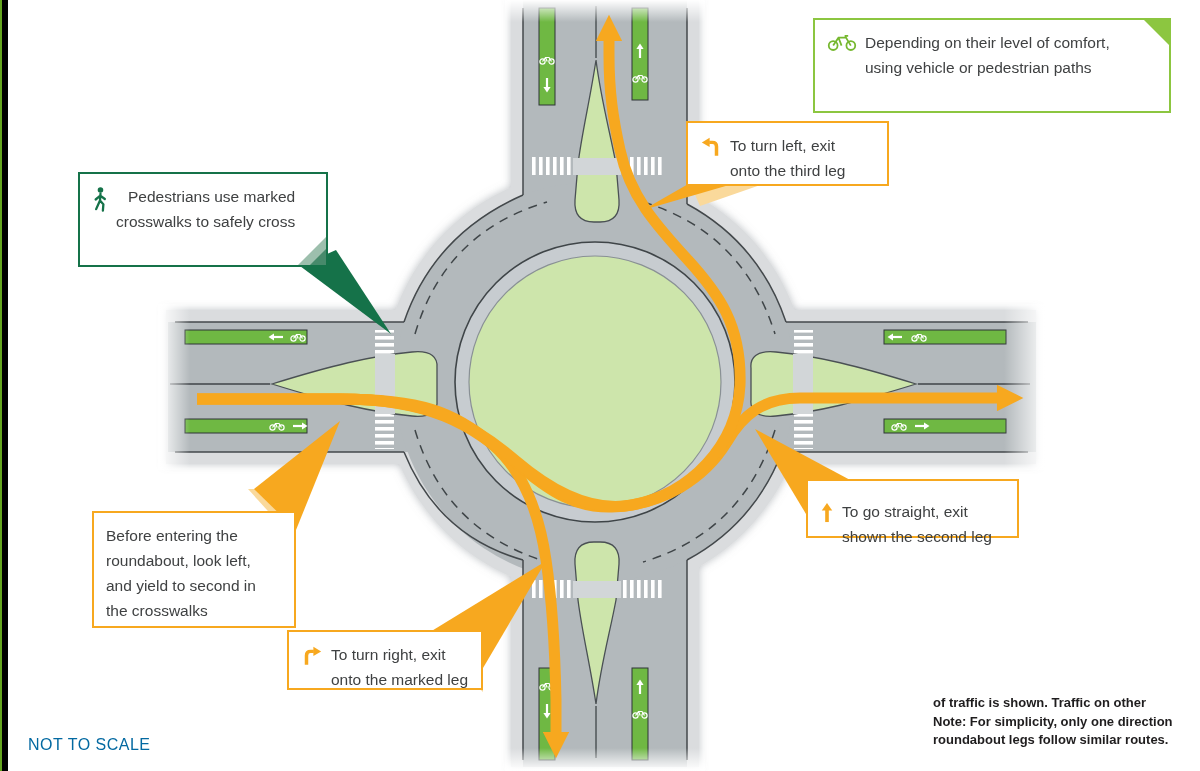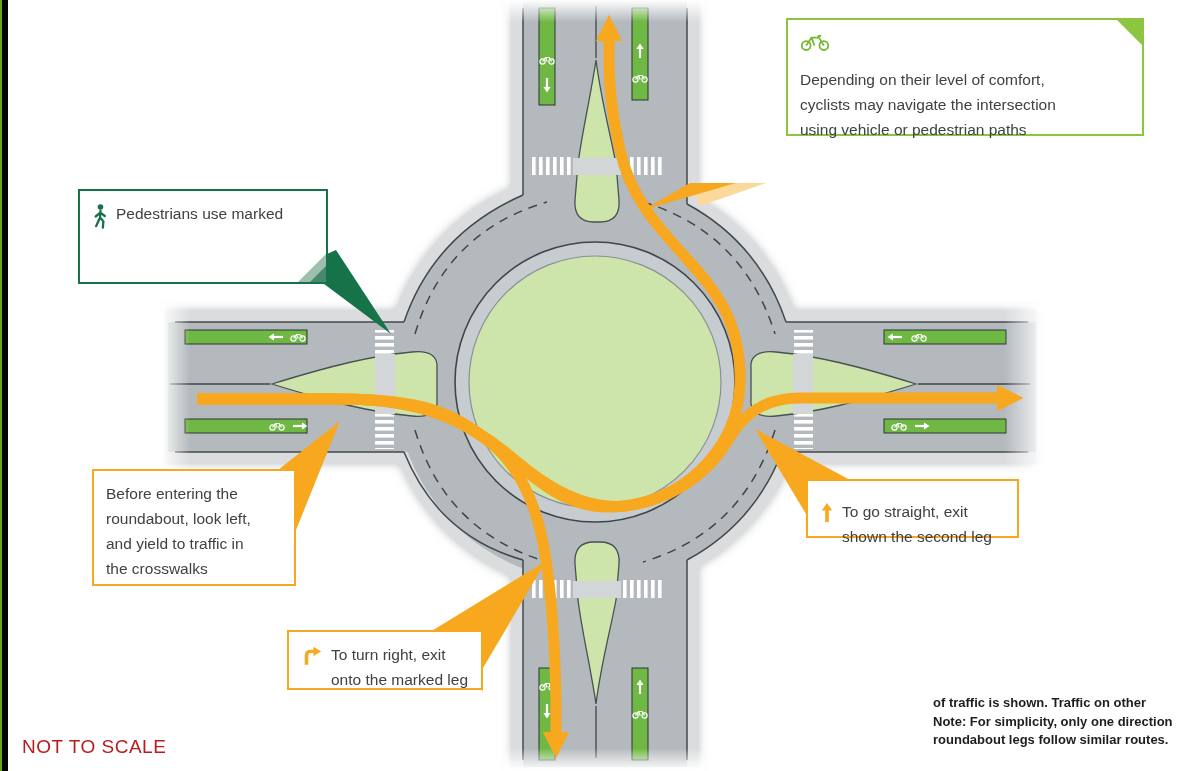--- a/index.html
+++ b/index.html
@@ -11,21 +11,21 @@
            padding:10px 12px;gap:8px;font-size:15.5px;line-height:25px;color:#3f4142;}
   .callout .lines div{white-space:nowrap;}
   .co-orange{border:2.5px solid #F7A81F;}
   .co-green{border:2.5px solid #8CC640;}
   .co-dgreen{border:2.5px solid #157249;}
   .fold{position:absolute;width:0;height:0;}
   .icon{flex:0 0 auto;margin-top:3px;}
   #note{position:absolute;left:933px;top:694px;font-size:13px;line-height:18.5px;
         font-weight:bold;color:#1f1d1e;}
   #note div{white-space:nowrap;}
-  #scale-label{position:absolute;left:22px;top:736px;font-size:19px;color:#b91c1c;letter-spacing:.5px;}
+  #scale-label{position:absolute;left:28px;top:736px;font-size:16px;color:#0369a1;letter-spacing:.5px;}
 </style>
 </head>
 <body>
 
 <div id="stage">
 
   <div class="edge" style="left:0;width:2px;background:#64a51f;"></div>
   <div class="edge" style="left:2px;width:6px;background:#000;"></div>
 
   <svg id="diagram-svg" width="1200" height="771" viewBox="0 0 1200 771">
@@ -194,56 +194,68 @@
       <polygon points="254,489 296,530 340,421" fill="#F7A81F"></polygon>
 
       <polygon points="420,632 483,632 483,692" fill="#FAD99B"></polygon>
       <polygon points="430,632 483,668 546,561" fill="#F7A81F"></polygon>
 
       <polygon points="806,481 855,481 806,531" fill="#FAD99B"></polygon>
       <polygon points="852,481 806,514 755,429" fill="#F7A81F"></polygon>
     </g>
   </svg>
 
-  <div class="callout co-green" style="left:786px;top:18px;width:358px;height:118px;flex-direction:column;">
+  <div class="callout co-green" style="left:813px;top:18px;width:358px;height:95px;">
     <span class="icon">
       <svg width="30" height="19" viewBox="0 0 34 20" fill="none" stroke="#76B82F" stroke-width="2">
         <circle cx="7" cy="13.5" r="5"></circle>
           <circle cx="27" cy="13.5" r="5"></circle>
         <path d="M7,13.5 L13,4.5 H21.5 L27,13.5 M13,4.5 L16.5,13.5 M20,2.5 h4"></path>
       </svg>
     </span>
     <div class="lines">
       <div>Depending on their level of comfort,</div>
-      <div>cyclists may navigate the intersection</div>
       <div>using vehicle or pedestrian paths</div>
     </div>
     <div class="fold" style="right:0;top:0;border-left:25px solid transparent;border-top:25px solid #8CC640;"></div>
   </div>
 
-  <div class="callout co-dgreen" style="left:78px;top:189px;width:250px;height:95px;text-align:right;">
+  <div class="callout co-dgreen" style="left:78px;top:172px;width:250px;height:95px;text-align:right;">
     <span class="icon">
       <svg width="16" height="25" viewBox="0 0 16 26">
         <circle cx="8.5" cy="3.2" r="2.9" fill="#157249"></circle>
         <path d="M8.5,7 L8,14 M8.3,9 L3.5,13 M8.3,9 L13,12.5 M8,14 L4,23 M8,14 L11.5,18 L11,24.5" stroke="#157249" stroke-width="2.4" fill="none" stroke-linecap="round"></path>
       </svg>
     </span>
     <div class="lines">
       <div>Pedestrians use marked</div>
+      <div>crosswalks to safely cross</div>
     </div>
     <div class="fold" style="right:0;bottom:0;border-left:28px solid transparent;border-bottom:28px solid #9DBFAD;"></div>
     <div class="fold" style="right:0;bottom:0;border-left:16px solid transparent;border-bottom:16px solid #478A6B;"></div>
   </div>
 
-
-  <div class="callout co-orange" style="left:92px;top:469px;width:204px;height:117px;">
+  <div class="callout co-orange" style="left:686px;top:121px;width:203px;height:65px;">
+    <span class="icon">
+      <svg width="22" height="21" viewBox="0 0 24 22">
+        <path d="M18,21 V11 Q18,6.5 13.5,6.5 H10" stroke="#F7A81F" stroke-width="3.8" fill="none"></path>
+        <polygon points="10.5,1.5 10.5,11.5 2,6.5" fill="#F7A81F"></polygon>
+      </svg>
+    </span>
+    <div class="lines">
+      <div>To turn left, exit</div>
+      <div>onto the third leg</div>
+    </div>
+  </div>
+
+  <div class="callout co-orange" style="left:92px;top:511px;width:204px;height:117px;">
     <div class="lines">
       <div>Before entering the</div>
       <div>roundabout, look left,</div>
-      <div>and yield to traffic in</div>
+      <div>and yield to second in</div>
       <div>the crosswalks</div>
     </div>
   </div>
 
   <div class="callout co-orange" style="left:287px;top:630px;width:196px;height:60px;">
     <span class="icon">
       <svg width="22" height="21" viewBox="0 0 24 22">
         <path d="M6,21 V11 Q6,6.5 10.5,6.5 H14" stroke="#F7A81F" stroke-width="3.8" fill="none"></path>
         <polygon points="13.5,1.5 13.5,11.5 22,6.5" fill="#F7A81F"></polygon>
       </svg>

